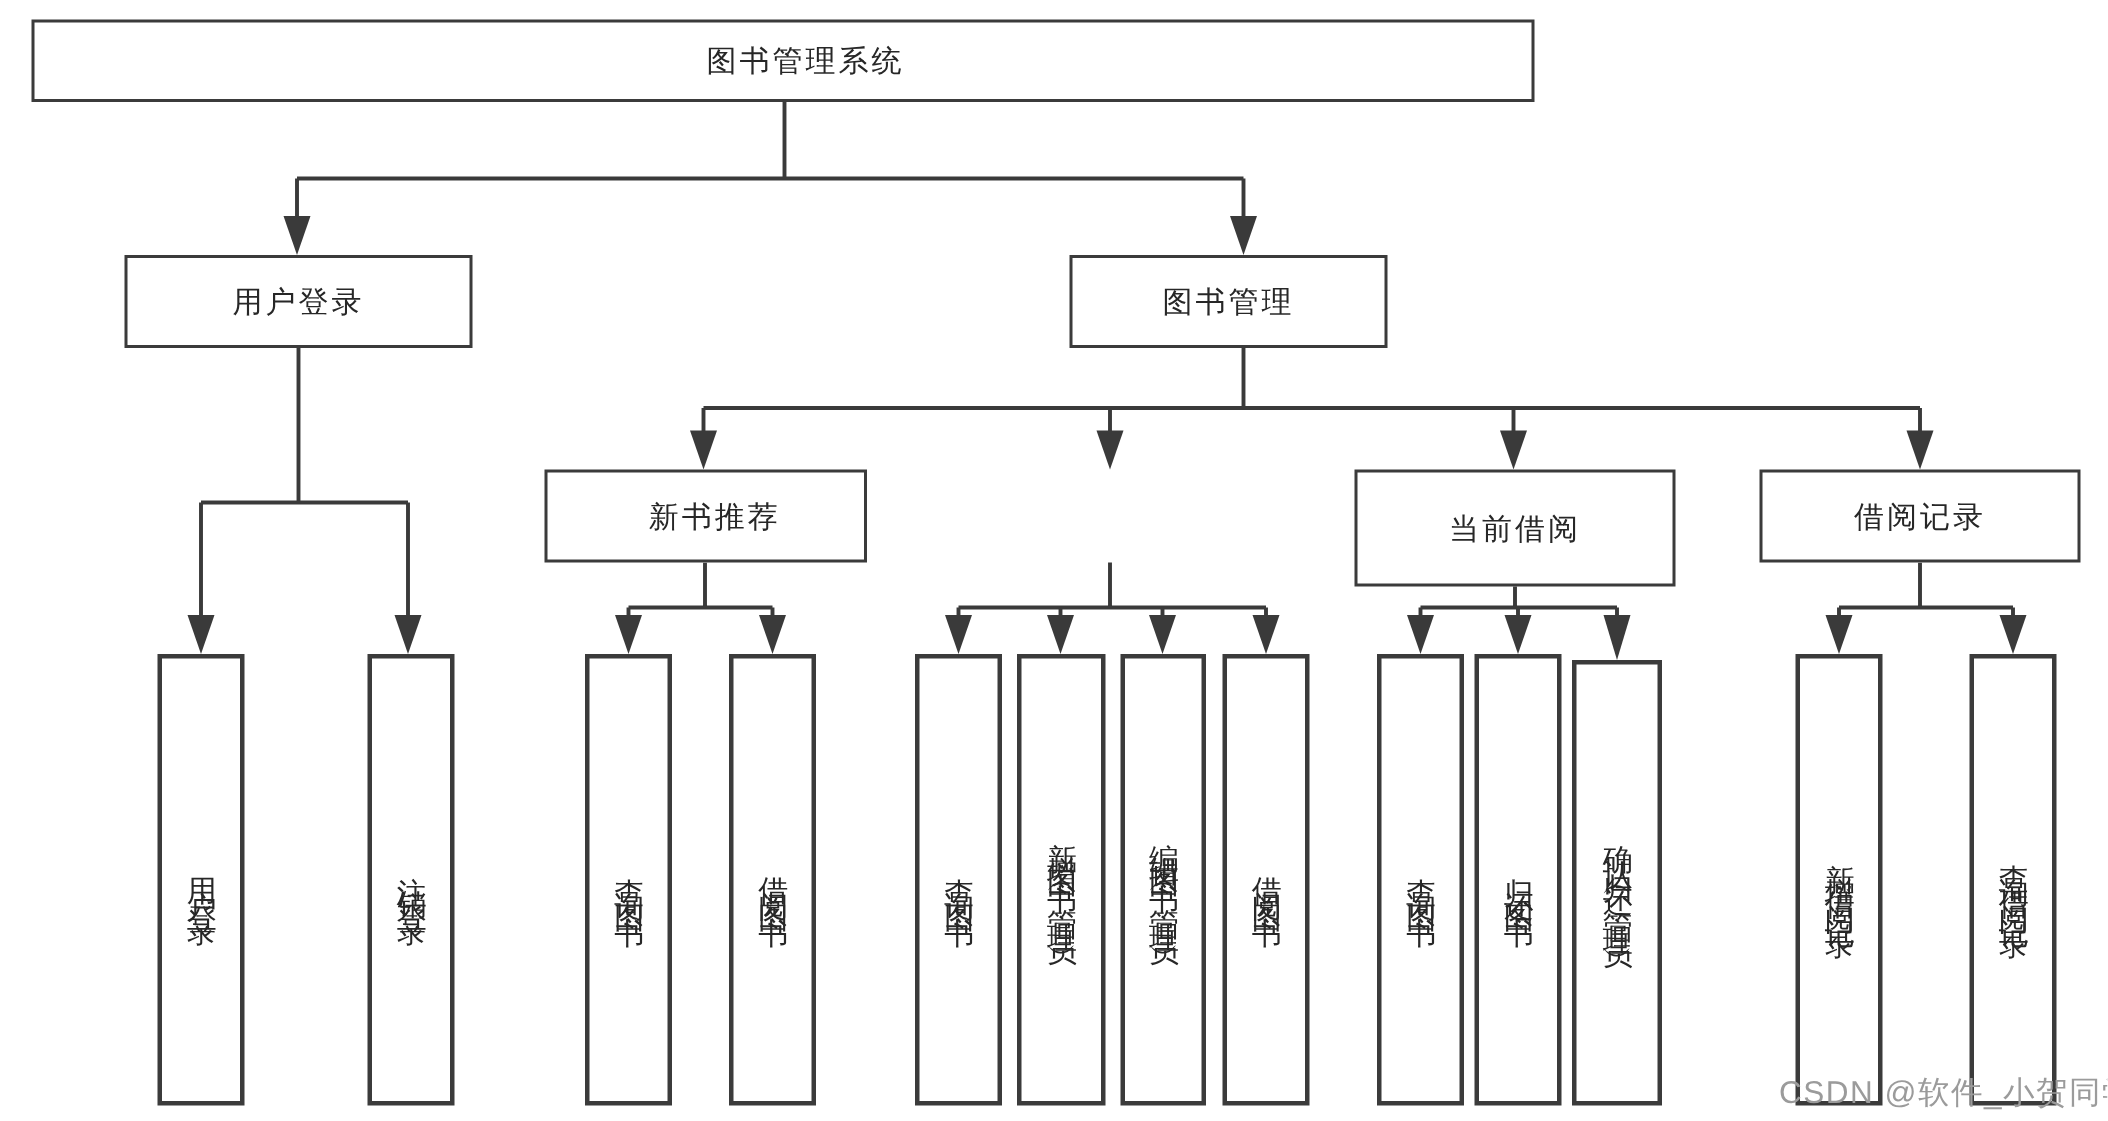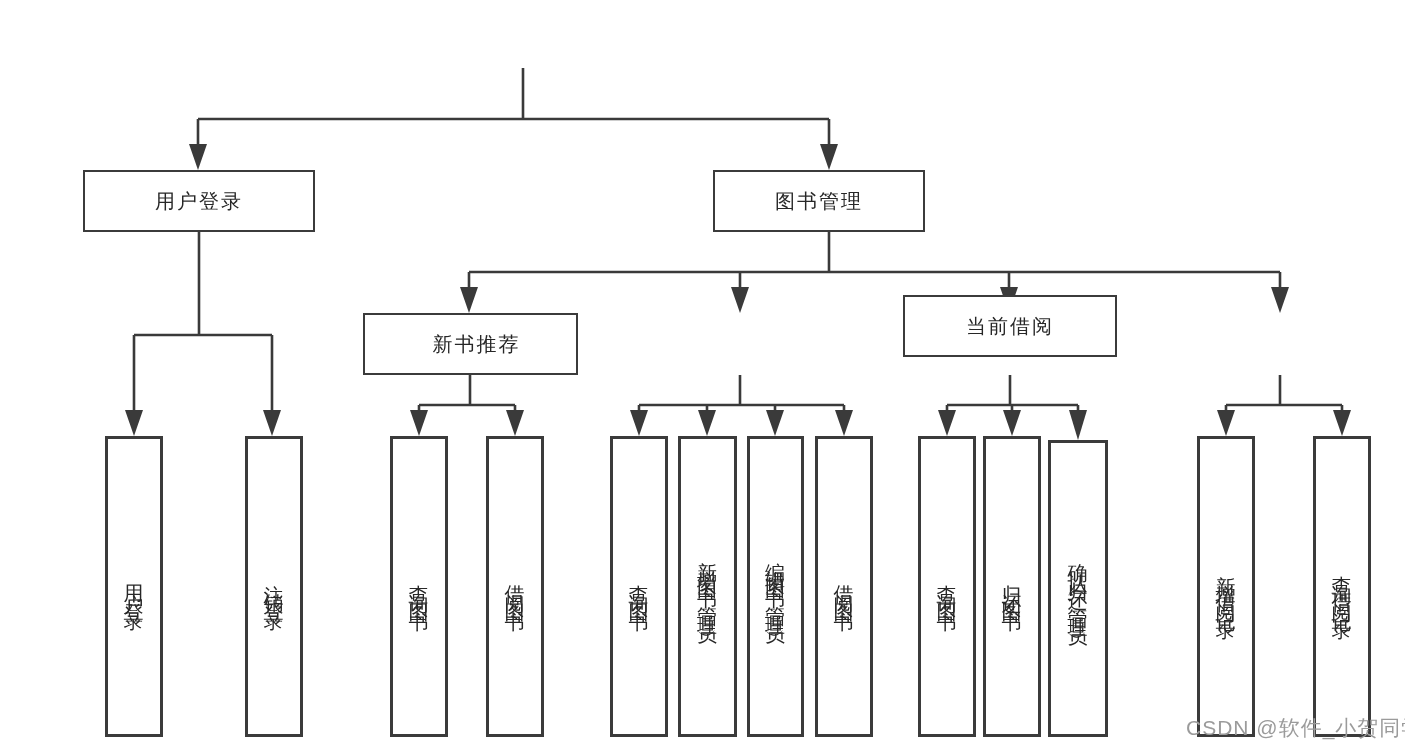--- a/index.html
+++ b/index.html
@@ -95,26 +95,28 @@
     <polygon points="698,410 716,410 707,436"></polygon>
     <polygon points="766,410 784,410 775,436"></polygon>
     <polygon points="835,410 853,410 844,436"></polygon>
     <polygon points="938,410 956,410 947,436"></polygon>
     <polygon points="1003,410 1021,410 1012,436"></polygon>
     <polygon points="1069,410 1087,410 1078,440"></polygon>
     <polygon points="1217,410 1235,410 1226,436"></polygon>
     <polygon points="1333,410 1351,410 1342,436"></polygon>
   </svg>
 
+  <div class="node root-node" style="left:21px; top:13px; width:1002px; height:55px;">图书管理系统</div>
 
   <div class="node" style="left:83px; top:170px; width:232px; height:62px;">用户登录</div>
   <div class="node" style="left:713px; top:170px; width:212px; height:62px;">图书管理</div>
 
   <div class="node" style="left:363px; top:313px; width:215px; height:62px;padding-left:12px;">新书推荐</div>
-  <div class="node" style="left:903px; top:295px; width:214px; height:62px;">当前借阅</div>
+  <div class="node" style="left:903px; top:313px; width:214px; height:78px;">当前借阅</div>
+  <div class="node" style="left:1173px; top:313px; width:214px; height:62px;">借阅记录</div>
 
   <div class="leaf" style="left:105px; width:58px;">用户登录</div>
   <div class="leaf" style="left:245px; width:58px;">注销登录</div>
 
   <div class="leaf" style="left:390px; width:58px;">查询图书</div>
   <div class="leaf" style="left:486px; width:58px;">借阅图书</div>
 
   <div class="leaf" style="left:610px; width:58px;">查询图书</div>
   <div class="leaf" style="left:678px; width:59px;">新增图书（管理员）</div>
   <div class="leaf" style="left:747px; width:57px;">编辑图书（管理员）</div>

